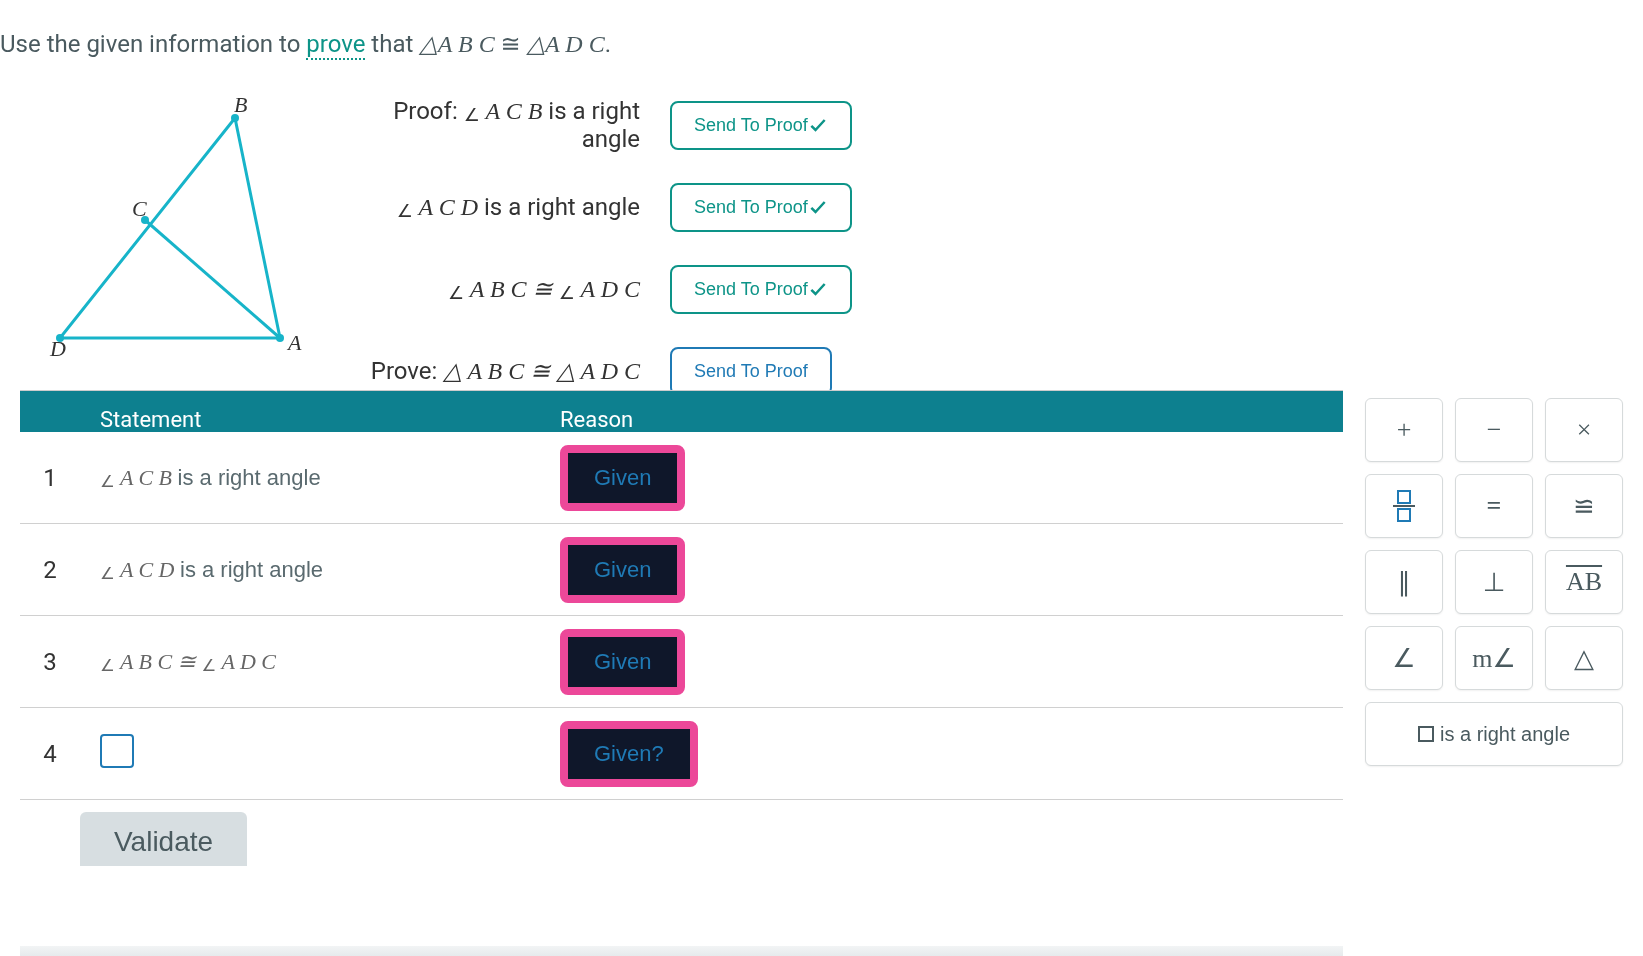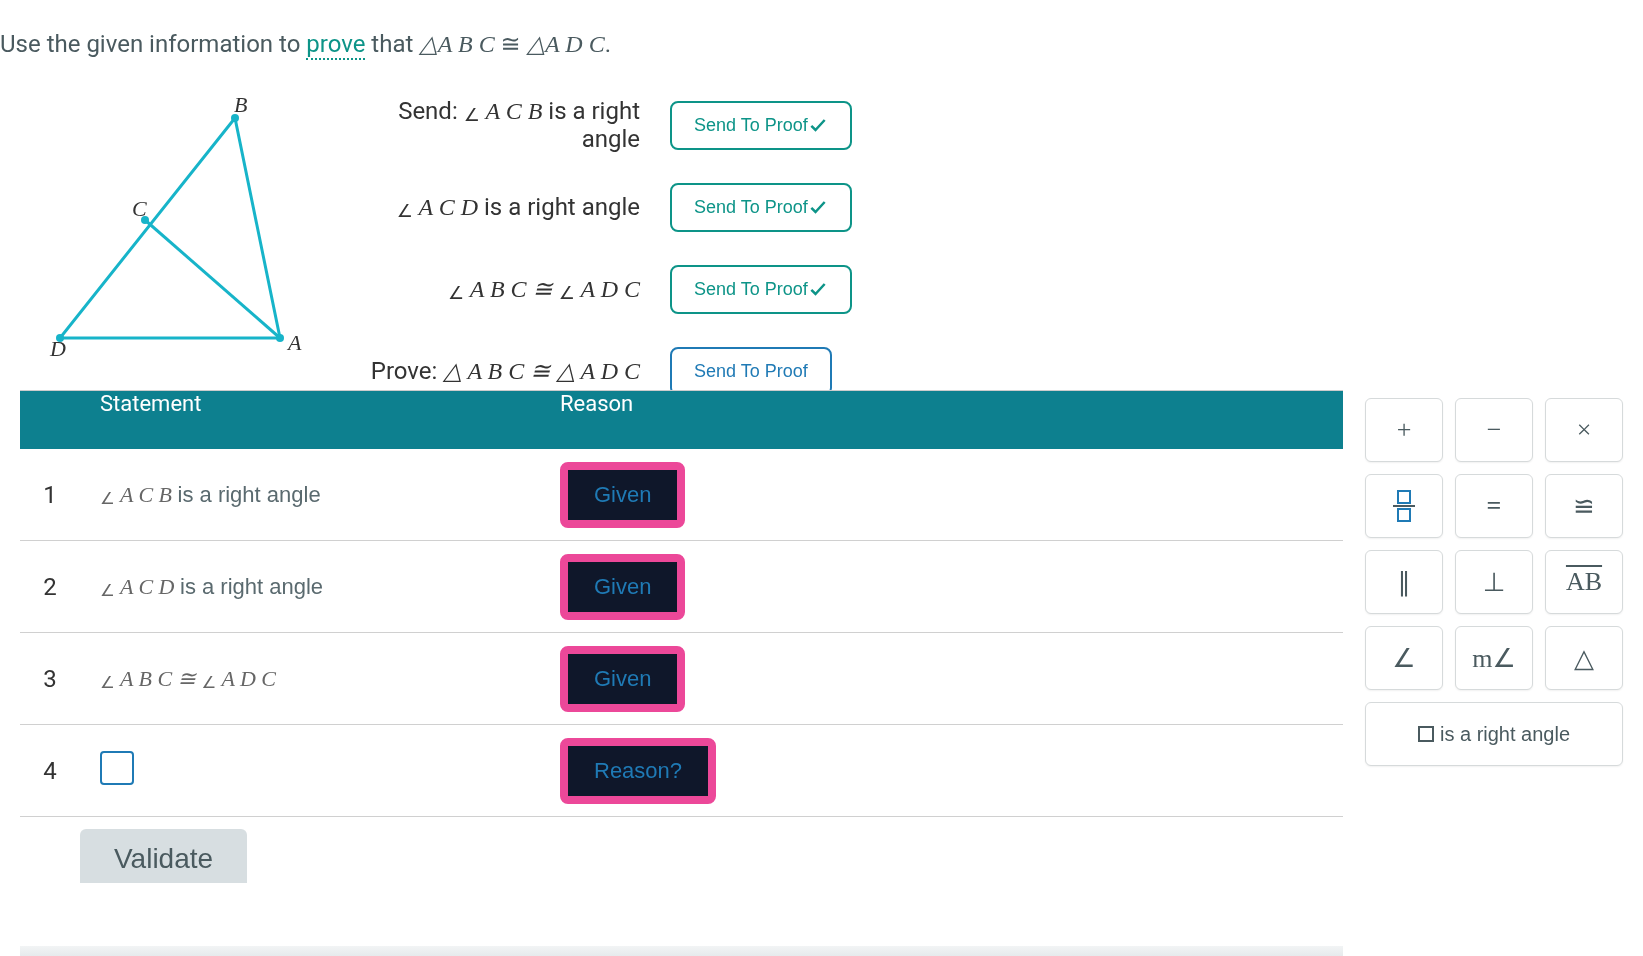--- a/index.html
+++ b/index.html
@@ -79,22 +79,22 @@
     top: 390px;
     bottom: 0;
     border-top: 1px solid #ccc;
     overflow: hidden;
   }
   .proof-header {
     display: flex;
     background: #0d808f;
     color: #fff;
     font-size: 22px;
-    height: 58px;
-    align-items: flex-start;
+    height: 41px;
+    align-items: flex-end;
   }
   .col-num { width: 60px; }
   .col-stmt { width: 460px; padding-left: 20px; }
   .col-reason { padding-left: 20px; }
   .proof-row {
     display: flex;
     align-items: center;
     border-bottom: 1px solid #d0d0d0;
     height: 92px;
     font-size: 22px;
@@ -196,21 +196,21 @@
         <text x="92" y="118">C</text>
         <text x="10" y="258">D</text>
         <text x="248" y="252">A</text>
       </g>
     </svg>
   </div>
 
   <div class="givens">
     <div class="given-row">
       <div class="given-text">
-        <span class="label">Send:</span>
+        <span class="label">Proof:</span>
         <span class="math"><span class="angle-sym">∠</span> <i>A C B</i></span><span class="label"> is a right angle</span>
       </div>
       <button class="send-btn">
         <span>Send To Proof</span>
         <svg class="check-icon" viewBox="0 0 24 24">
             <polyline points="4,13 9,18 20,6"></polyline>
           </svg>
       </button>
     </div>
     <div class="given-row">
@@ -268,21 +268,21 @@
 
   <div class="proof-row">
     <div class="col-num">3</div>
     <div class="col-stmt"><span class="angle-sym">∠</span> <i>A B C</i> ≅ <span class="angle-sym">∠</span> <i>A D C</i></div>
     <div class="col-reason"><button class="reason-btn">Given</button></div>
   </div>
 
   <div class="proof-row" style="border-bottom:1px solid #d0d0d0;">
     <div class="col-num">4</div>
     <div class="col-stmt"><span class="empty-input"></span></div>
-    <div class="col-reason"><button class="reason-btn">Reason?</button></div>
+    <div class="col-reason"><button class="reason-btn">Given?</button></div>
   </div>
 
   <button class="validate-btn">Validate</button>
   <div class="scroll-edge"></div>
 </div>
 
 <div class="keypad">
   <div class="key">+</div>
   <div class="key">−</div>
   <div class="key">×</div>

